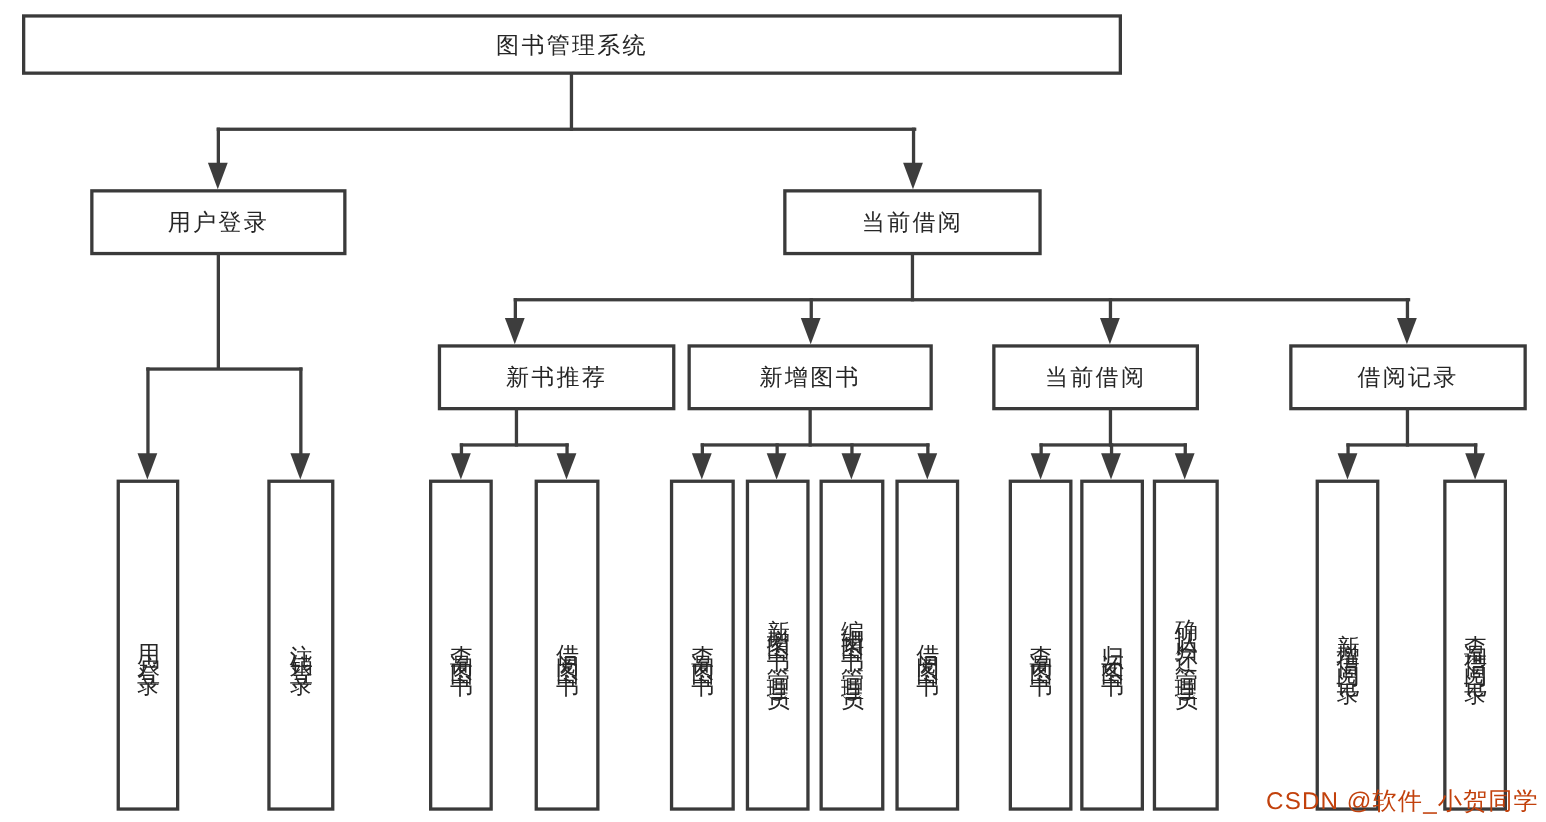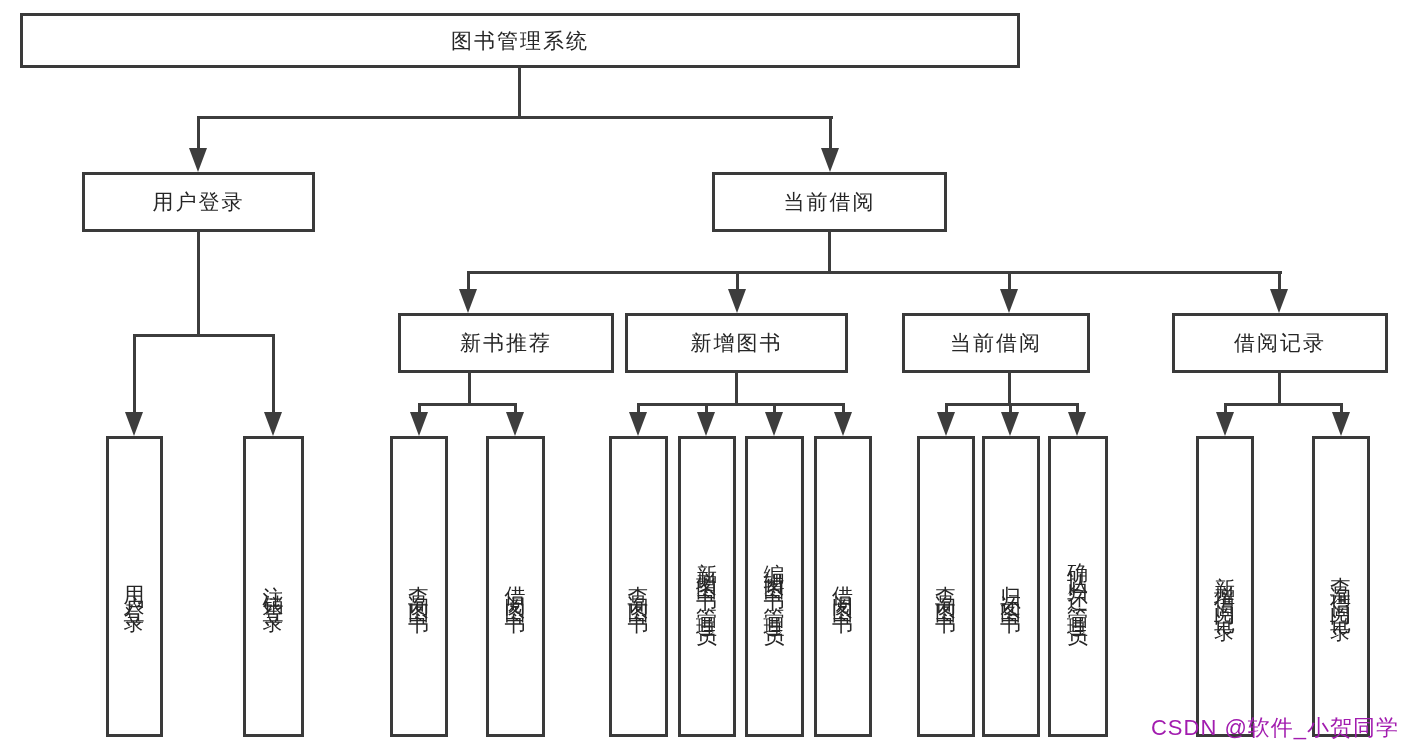--- a/index.html
+++ b/index.html
@@ -39,21 +39,21 @@
     text-orientation: mixed;
     letter-spacing: 9px;
     line-height: 1;
     white-space: normal;
   }
   .watermark {
     position: absolute;
     right: 6px;
     bottom: 4px;
     font-size: 22px;
-    color: #a21caf;
+    color: #c2410c;
     letter-spacing: 1px;
   }
 </style>
 </head>
 <body>
 
 <div class="canvas">
 
   <div class="box" style="left:20px; top:13px; width:1000px; height:55px;text-align:center;">
     <span class="lbl">图书管理系统</span>

